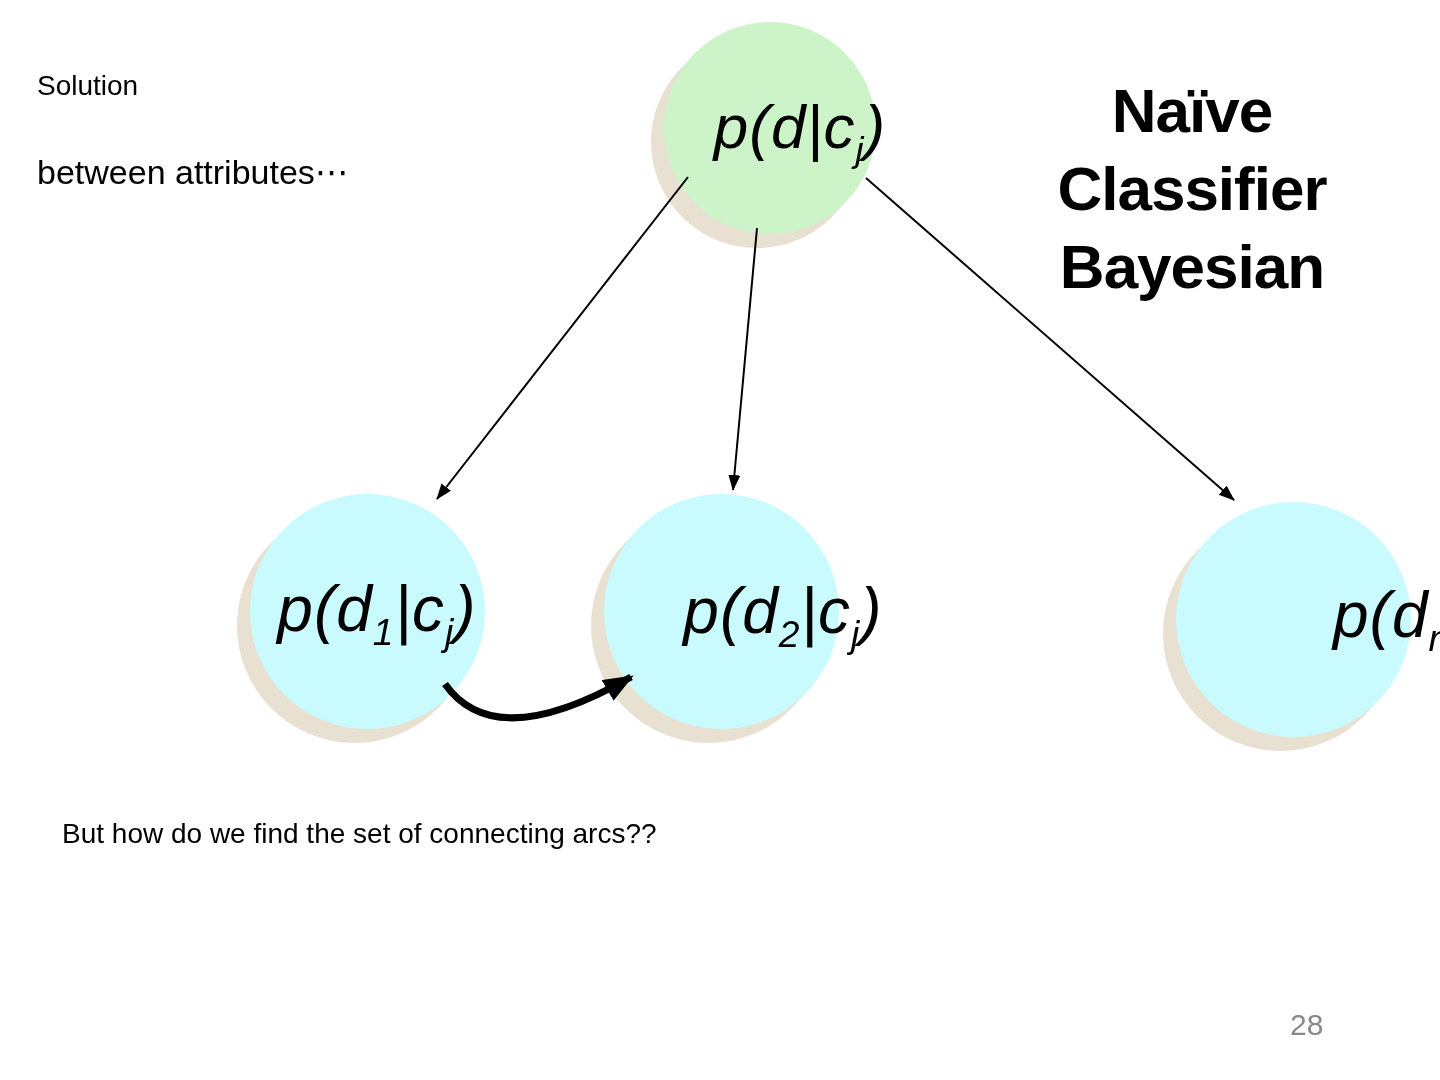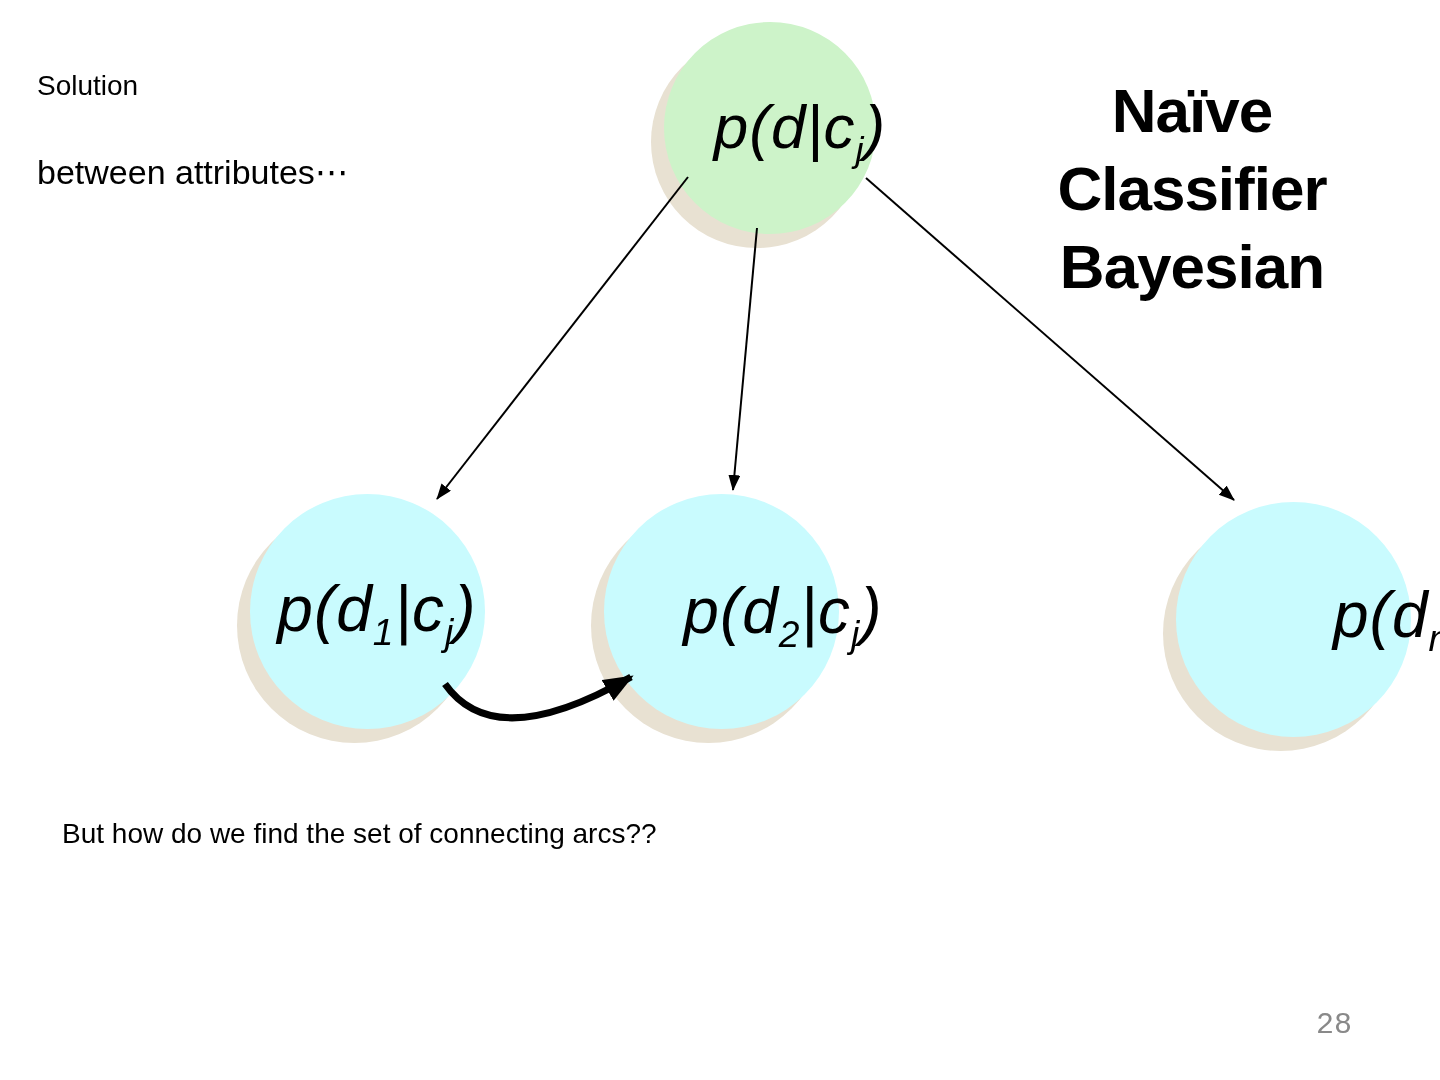--- a/index.html
+++ b/index.html
@@ -52,24 +52,23 @@
     top: 814px;
     font-size: 28px;
     line-height: 40px;
     white-space: nowrap;
   }
   .page-number {
     position: absolute;
     left: 1290px;
     top: 1008px;
     width: 88px;
-    text-align: center;
+    text-align: left;
     font-size: 30px;
     color: var(--pagenum, #898989);
-    font-family: Liberation Mono, monospace;
   }
 
   
   .node {
     position: absolute;
     border-radius: 50%;
     box-shadow: -13px 14px 0 var(--shadow, #e8e1d2);
   }
   .node.root { background: var(--root-fill, #cdf3c9); }
   .node.child { background: var(--child-fill, #c9fbfe); }

